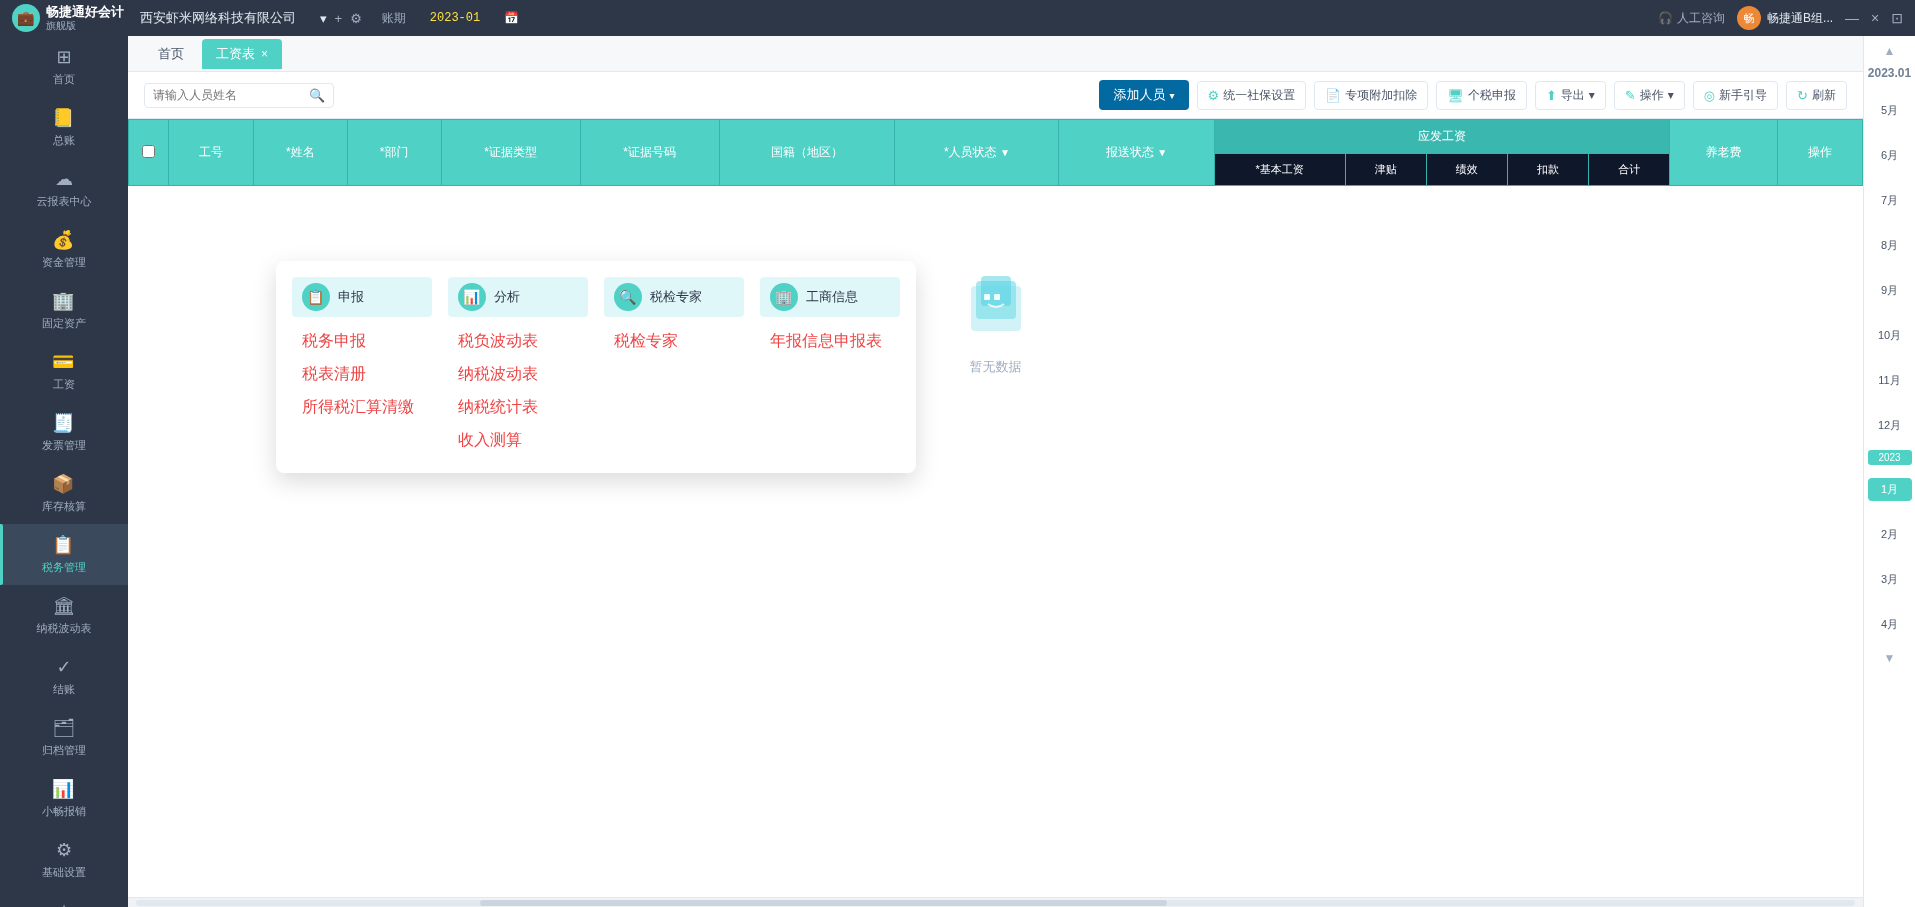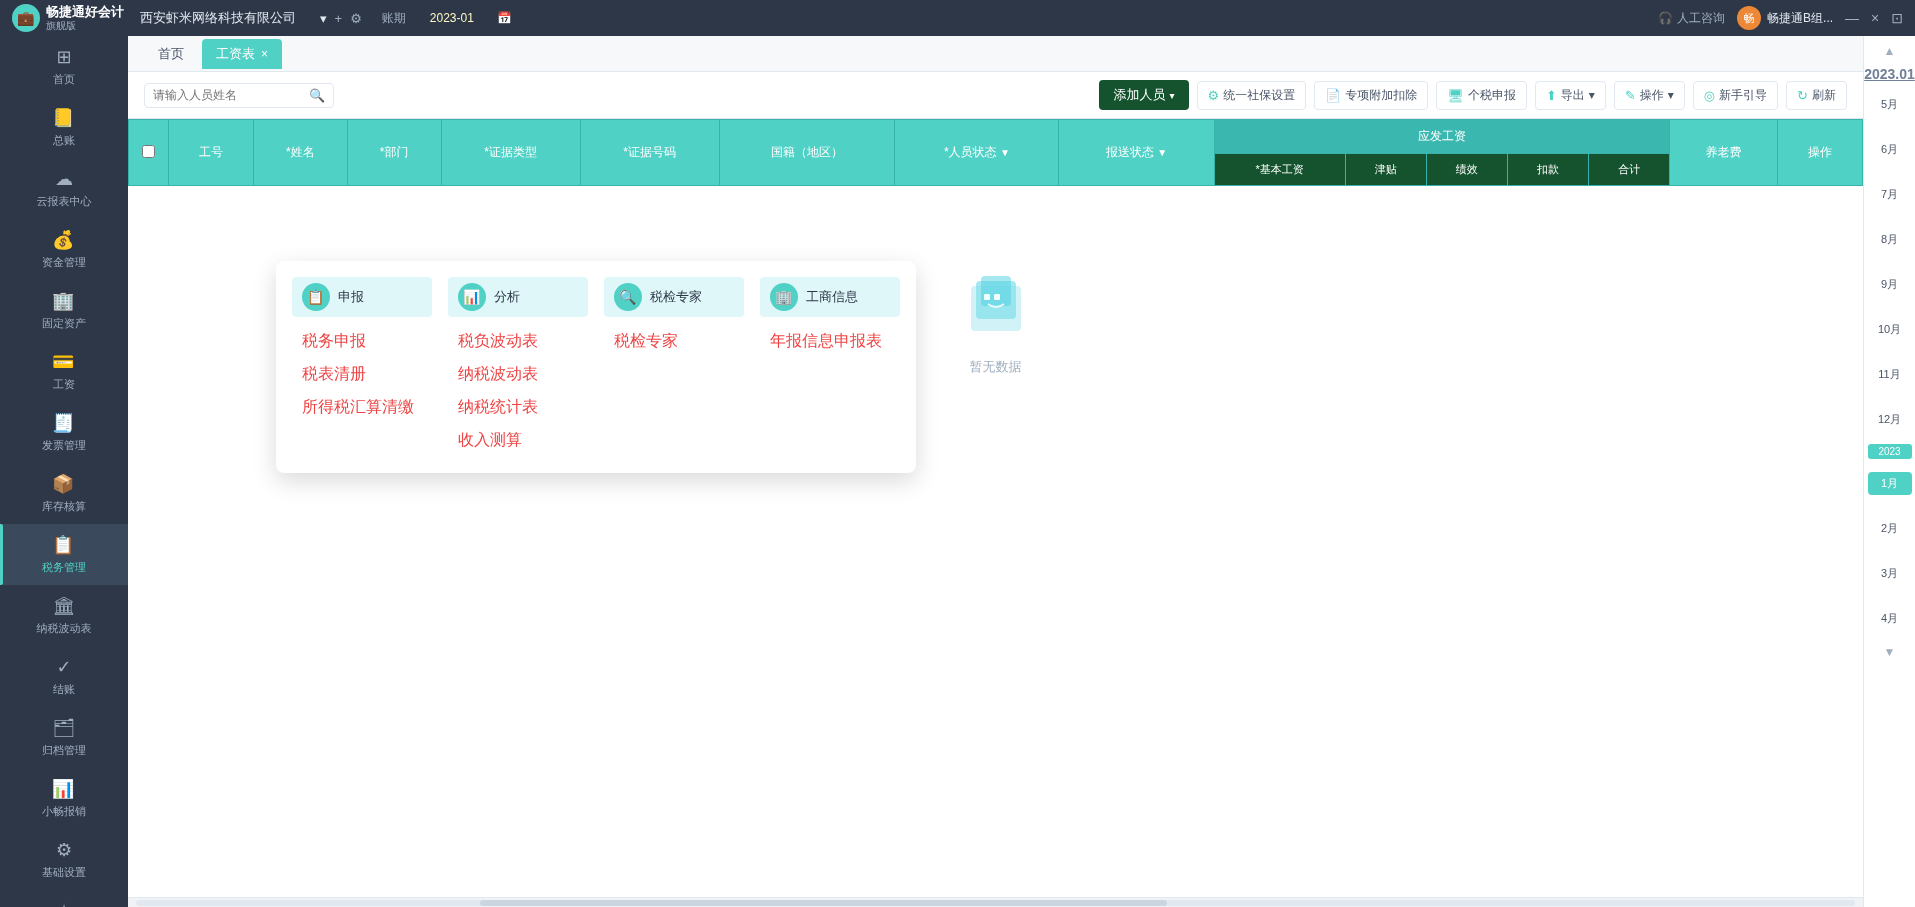--- a/index.html
+++ b/index.html
@@ -45,21 +45,21 @@
       font-size: 13px;
     }
     .period-area {
       display: flex;
       align-items: center;
       gap: 24px;
       margin-left: 20px;
       color: #a0aec0;
       font-size: 12px;
     }
-    .period-value { color: #fef9c3; }
+    .period-value { color: #fde047; font-family: Liberation Mono, monospace; }
     .header-right {
       margin-left: auto;
       display: flex;
       align-items: center;
       gap: 12px;
       color: #e2e8f0;
       font-size: 12px;
     }
     .support-link { display: flex; align-items: center; gap: 4px; cursor: pointer; color: #a0aec0; }
     .user-area { display: flex; align-items: center; gap: 6px; cursor: pointer; }
@@ -167,21 +167,21 @@
     }
     .search-box input {
       border: none;
       outline: none;
       font-size: 12px;
       color: #4a5568;
       width: 140px;
       background: transparent;
     }
     .btn-add {
-      background: #14532d;
+      background: #0369a1;
       color: #fff;
       border: none;
       border-radius: 4px;
       padding: 6px 14px;
       cursor: pointer;
       font-size: 13px;
       display: flex;
       align-items: center;
       gap: 4px;
       margin-left: auto;
@@ -220,21 +220,21 @@
       color: #fff;
       padding: 8px 10px;
       text-align: center;
       font-size: 12px;
       font-weight: normal;
       border: 1px solid #38b2ac;
       white-space: nowrap;
     }
     .salary-table th.checkbox-col { width: 40px; }
     .sub-header th {
-      background: #14532d;
+      background: #0f172a;
       font-size: 11px;
     }
     .span-header {
       background: #3ab8b0 !important;
     }
     .dropdown-menu {
       position: absolute;
       top: 142px;
       left: 148px;
       background: #fff;
@@ -299,26 +299,25 @@
       background: #fff;
       border-left: 1px solid #e2e8f0;
       display: flex;
       flex-direction: column;
       align-items: center;
       padding: 4px 0;
       overflow-y: auto;
       font-size: 12px;
     }
     .cal-year-header {
-      font-size: 14px;
+      font-size: 12px;
       color: #718096;
       writing-mode: horizontal-tb;
-      margin: 4px 0 0;
+      margin: 4px 0 8px;
       font-weight: bold;
-      text-decoration: underline;
     }
     .cal-month {
       width: 44px;
       padding: 4px 2px;
       text-align: center;
       cursor: pointer;
       border-radius: 4px;
       font-size: 11px;
       color: #4a5568;
       margin: 11px 0;

